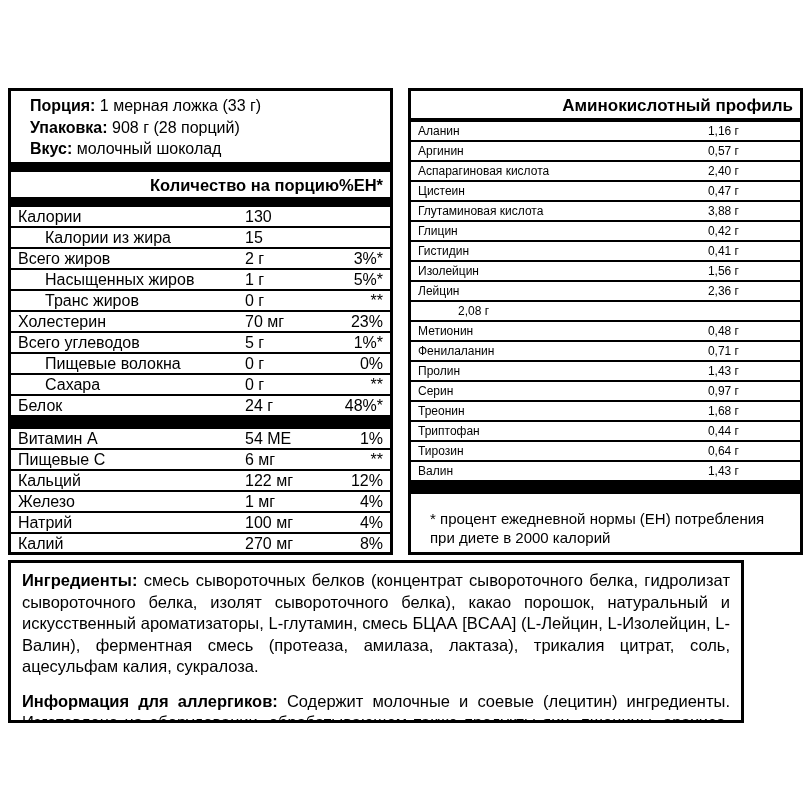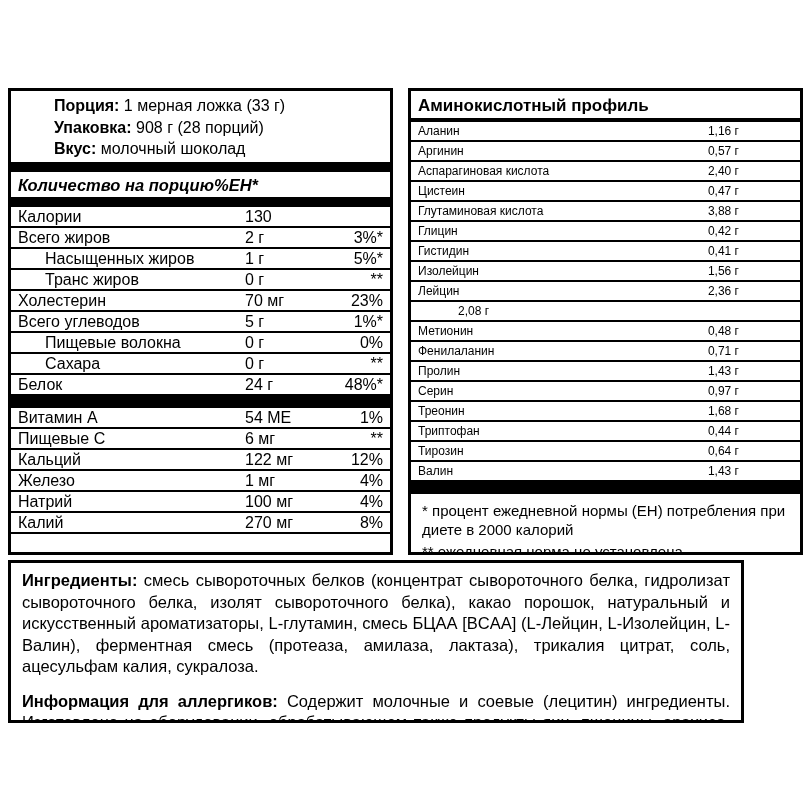--- a/index.html
+++ b/index.html
@@ -16,62 +16,62 @@
     border: 3px solid #000;
     background: #fff;
     overflow: hidden;
   }
   #left-panel  { left: 8px;   top: 88px;  width: 385px; height: 467px; }
   #right-panel { left: 408px; top: 88px;  width: 395px; height: 467px; }
   #bottom-panel{ left: 8px;   top: 560px; width: 736px; height: 163px; padding: 7px 11px; }
 
   .b { font-weight: bold; }
 
-  .info { padding: 4px 19px 2px; margin-left: 24px; }
+  .info { padding: 4px 19px 2px; }
   .info-line { font-size: 16px; line-height: 21.5px; white-space: nowrap; }
 
   .bar { height: 10px; background: #000; }
   .bar.tall { height: 12px; }
 
   .nf-header {
-    display: flex; justify-content: flex-start; align-items: baseline;
+    display: flex; justify-content: flex-end; align-items: baseline;
     font-weight: bold; font-size: 16.5px; line-height: 20px;
     padding: 3px 7px 2px;
-    font-style: italic;
   }
 
   .nf-row {
     display: flex; align-items: baseline;
     border-bottom: 2px solid #000;
     padding: 0 7px;
     font-size: 16px; line-height: 19px;
     white-space: nowrap;
   }
   .nf-row .label { flex: 1; }
   .nf-row.indent .label { padding-left: 27px; }
   .nf-row .amount { text-align: left; min-width: 84px; }
   .nf-row .dv { text-align: right; width: 54px; }
 
   .aa-header {
     font-weight: bold; font-size: 17px; line-height: 19px;
     padding: 5px 7px 3px;
     border-bottom: 4px solid #000;
+    text-align: right;
   }
   .aa-row {
     display: flex; align-items: baseline;
     border-bottom: 2px solid #000;
     padding: 0 7px;
     font-size: 12px; line-height: 18px;
     white-space: nowrap;
   }
   .aa-row .label { flex: 1; }
   .aa-row .amount { text-align: right; padding-right: 54px; margin-left: 40px; }
 
   .footnotes { padding: 4px 7px 2px; font-size: 15px; line-height: 18.5px; }
-  .footnote { margin: 4px; }
+  .footnote { margin: 12px; }
 
   #bottom-panel p {
     margin: 0 0 13px;
     font-size: 16.5px; line-height: 21.5px;
     text-align: justify;
   }
   #bottom-panel p:last-child { margin-bottom: 0; }
 </style>
 </head>
 <body>
@@ -90,20 +90,25 @@
       <span>%ЕН*</span>
     </div>
     <div class="bar"></div>
     <div id="nf-rows">
   <div class="nf-row">
     <span class="label">Калории</span>
     <span class="amount">130</span>
     <span class="dv"></span>
   </div>
 
+  <div class="nf-row indent">
+    <span class="label">Калории из жира</span>
+    <span class="amount">15</span>
+    <span class="dv"></span>
+  </div>
 
   <div class="nf-row">
     <span class="label">Всего жиров</span>
     <span class="amount">2 г</span>
     <span class="dv">3%*</span>
   </div>
 
   <div class="nf-row indent">
     <span class="label">Насыщенных жиров</span>
     <span class="amount">1 г</span>

